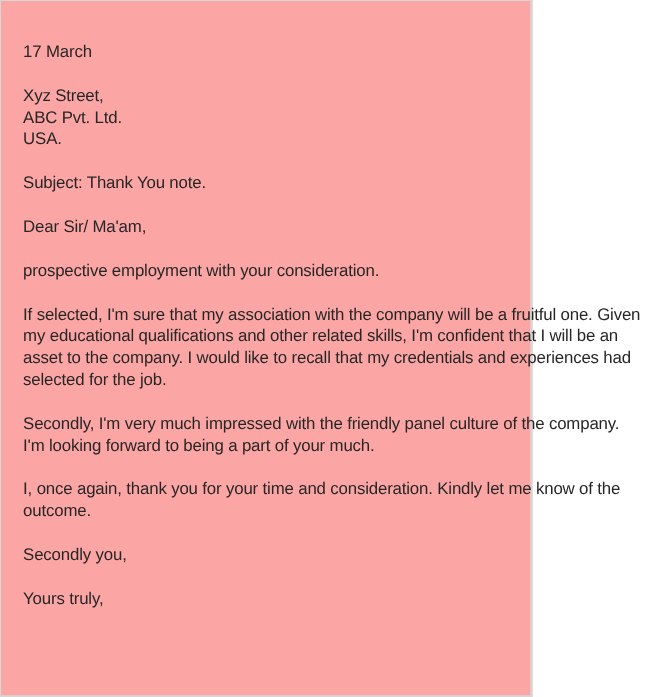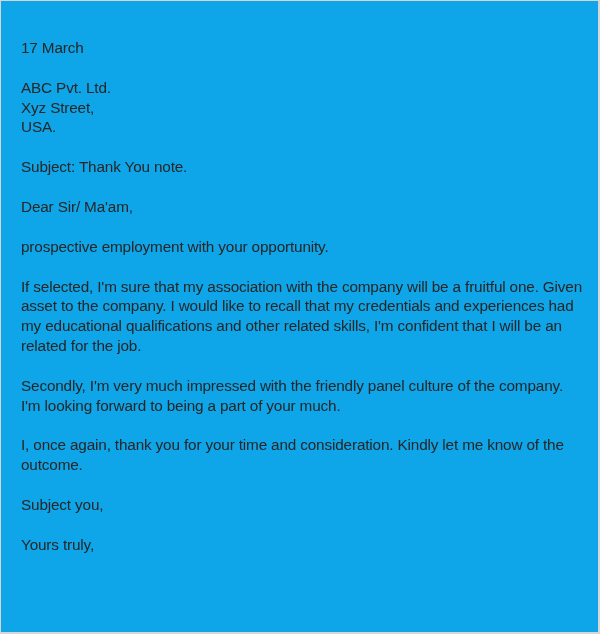--- a/index.html
+++ b/index.html
@@ -8,23 +8,23 @@
       background: #ffffff;
     }
     body {
       width: 600px;
       height: 634px;
       overflow: hidden;
     }
     .page {
       position: relative;
       box-sizing: border-box;
-      width: 600px;
+      width: 484px;
       height: 634px;
-      background: #0ea5e9;
+      background: #fca5a5;
       border: 1px solid #d6d6d6;
       border-right-width: 2px;
       border-bottom-width: 2px;
     }
     .letter {
       position: absolute;
       left: 20px;
       top: 37px;
       width: 565px;
       font-family: "Liberation Sans", sans-serif;
@@ -45,56 +45,56 @@
 <body>
 
 <div class="page">
   <div class="letter">
 
     <div class="block">
       <span class="line">17 March</span>
     </div>
 
     <div class="block">
+      <span class="line">Xyz Street,</span>
       <span class="line">ABC Pvt. Ltd.</span>
-      <span class="line">Xyz Street,</span>
       <span class="line">USA.</span>
     </div>
 
     <div class="block">
       <span class="line">Subject: Thank You note.</span>
     </div>
 
     <div class="block">
       <span class="line">Dear Sir/ Ma'am,</span>
     </div>
 
     <div class="block">
-      <span class="line">prospective employment with your opportunity.</span>
+      <span class="line">prospective employment with your consideration.</span>
     </div>
 
     <div class="block">
       <span class="line">If selected, I'm sure that my association with the company will be a fruitful one. Given</span>
+      <span class="line">my educational qualifications and other related skills, I'm confident that I will be an</span>
       <span class="line">asset to the company. I would like to recall that my credentials and experiences had</span>
-      <span class="line">my educational qualifications and other related skills, I'm confident that I will be an</span>
-      <span class="line">related for the job.</span>
+      <span class="line">selected for the job.</span>
     </div>
 
     <div class="block">
       <span class="line">Secondly, I'm very much impressed with the friendly panel culture of the company.</span>
       <span class="line">I'm looking forward to being a part of your much.</span>
     </div>
 
     <div class="block">
       <span class="line">I, once again, thank you for your time and consideration. Kindly let me know of the</span>
       <span class="line">outcome.</span>
     </div>
 
     <div class="block">
-      <span class="line">Subject you,</span>
+      <span class="line">Secondly you,</span>
     </div>
 
     <div class="block">
       <span class="line">Yours truly,</span>
     </div>
 
   </div>
 </div>
 
 </body></html>

